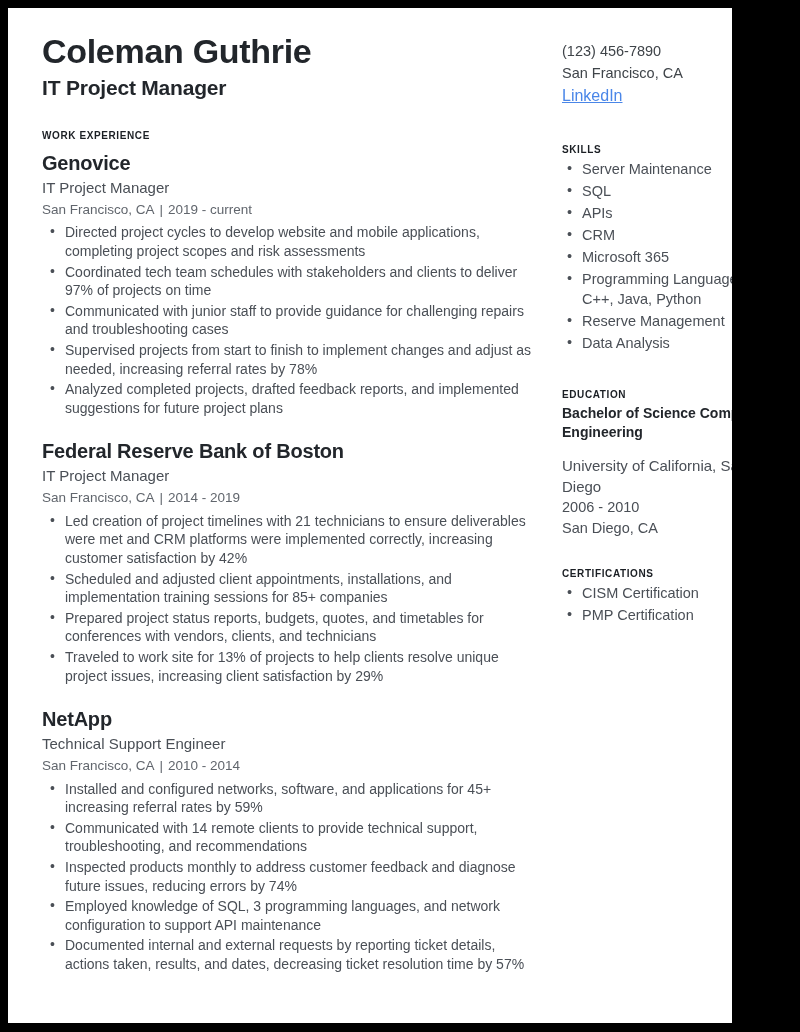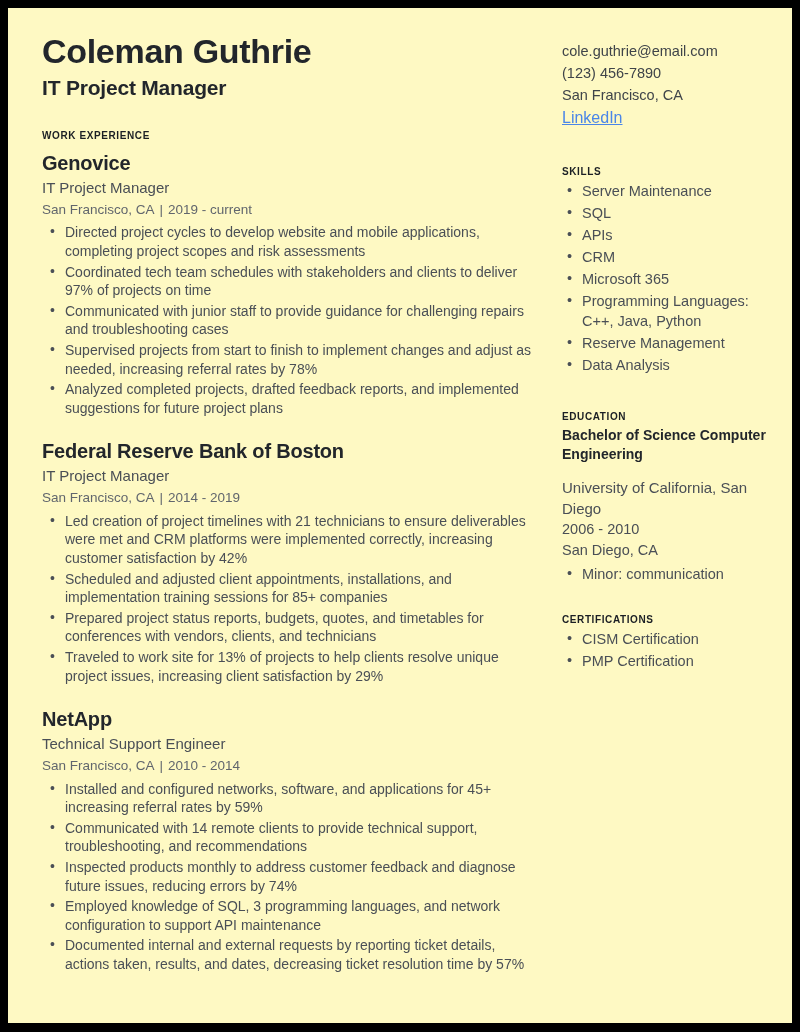--- a/index.html
+++ b/index.html
@@ -9,23 +9,23 @@
     width: 800px;
     height: 1032px;
     background: #000000;
     font-family: "Liberation Sans", sans-serif;
   }
 
   .page {
     position: absolute;
     left: 8px;
     top: 8px;
-    width: 784px;
+    width: 724px;
     height: 1015px;
-    background: #fef9c3;
+    background: #ffffff;
     overflow: hidden;
   }
 
   .sheet {
     display: flex;
     width: 100%;
     height: 100%;
     padding: 22px 24px 0 34px;
   }
 
@@ -228,21 +228,20 @@
               <li>Inspected products monthly to address customer feedback and diagnose future issues, reducing errors by 74%</li>
               <li>Employed knowledge of SQL, 3 programming languages, and network configuration to support API maintenance</li>
               <li>Documented internal and external requests by reporting ticket details, actions taken, results, and dates, decreasing ticket resolution time by 57%</li>
             </ul>
           </div>
         </div>
     </div>
 
     <div class="col-right">
 
-      <div class="contact-line">cole.guthrie@email.com</div>
       <div class="contact-line">(123) 456-7890</div>
       <div class="contact-line">San Francisco, CA</div>
       <div>
         <span class="contact-link">LinkedIn</span>
       </div>
 
       <div class="section-title right">SKILLS</div>
       <ul class="side-list" id="skills-container">
           <li>Server Maintenance</li>
           <li>SQL</li>
@@ -252,23 +251,20 @@
           <li>Programming Languages: C++, Java, Python</li>
           <li>Reserve Management</li>
           <li>Data Analysis</li>
         </ul>
 
       <div class="section-title right">EDUCATION</div>
       <div class="edu-degree">Bachelor of Science Computer Engineering</div>
       <div class="edu-school">University of California, San Diego</div>
       <div class="edu-sub">2006 - 2010</div>
       <div class="edu-sub">San Diego, CA</div>
-      <ul class="side-list edu-list" id="education-container">
-          <li>Minor: communication</li>
-        </ul>
 
       <div class="section-title right tight">CERTIFICATIONS</div>
       <ul class="side-list" id="certifications-container">
           <li>CISM Certification</li>
           <li>PMP Certification</li>
         </ul>
     </div>
 
   </div>
 </div>

